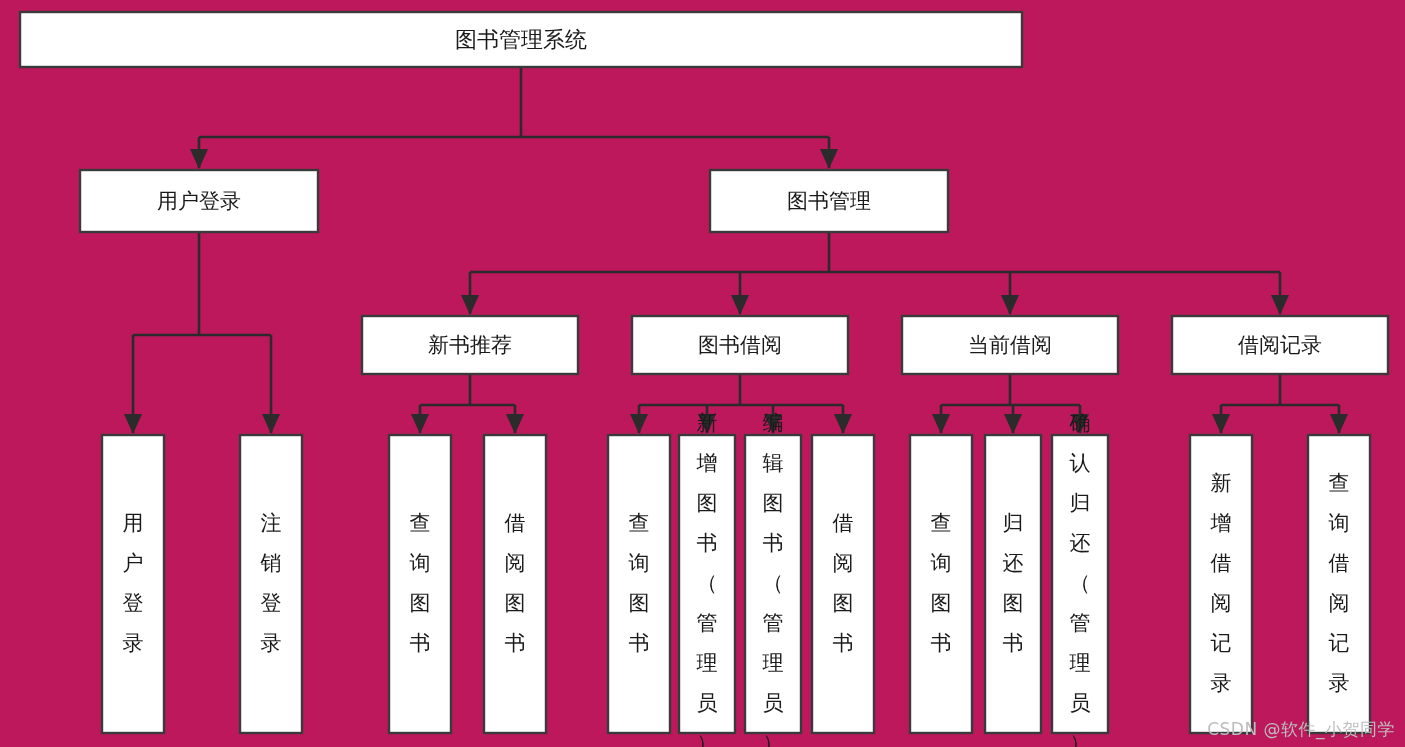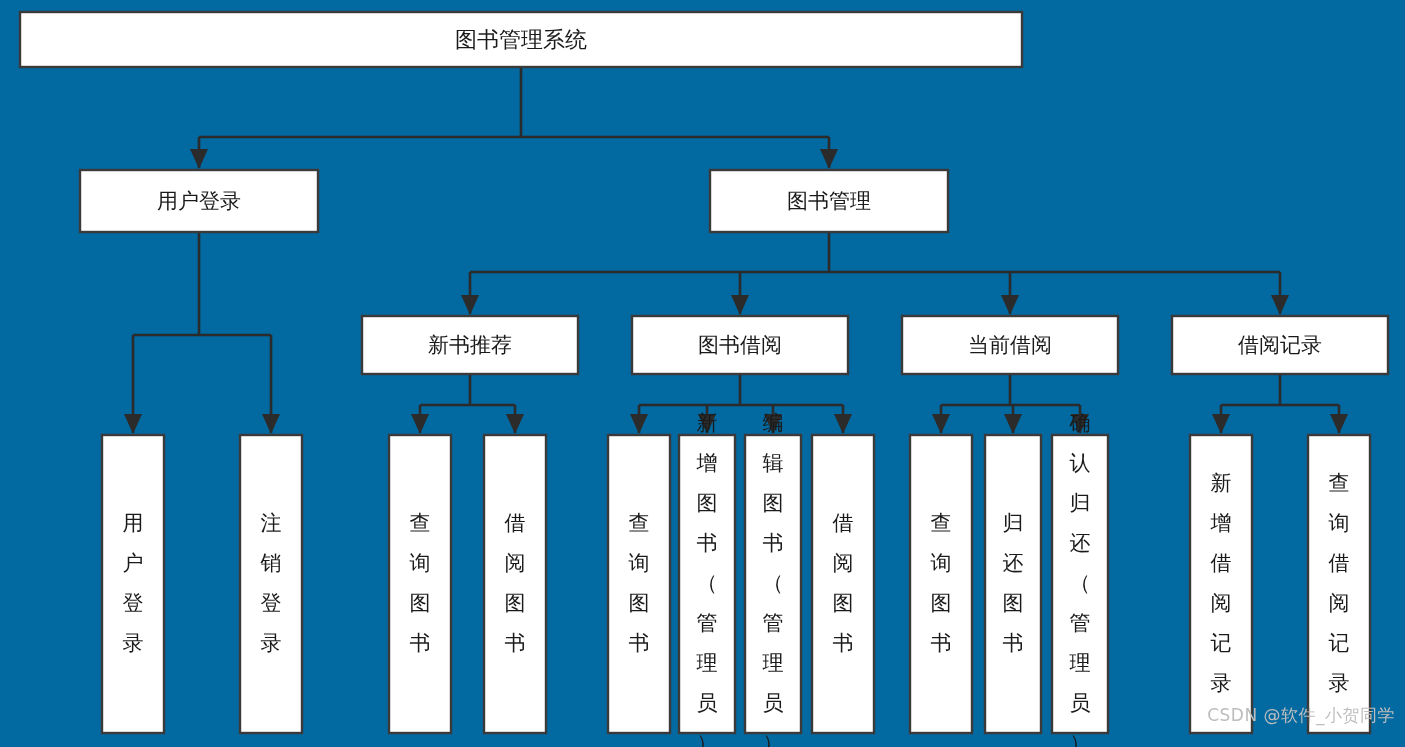--- a/index.html
+++ b/index.html
@@ -11,21 +11,21 @@
   body {
     width: 1405px;
     height: 747px;
     overflow: hidden;
     font-family: "DejaVu Sans", "Liberation Sans", sans-serif;
   }
   #diagram-root {
     position: relative;
     width: 1405px;
     height: 747px;
-    background: #0369a1;
+    background: #be185d;
   }
   svg.diagram-canvas {
     position: absolute;
     left: 0;
     top: 0;
     width: 1405px;
     height: 747px;
     display: block;
   }
   .node-box {
@@ -61,21 +61,21 @@
   .leaf-label-v {
     font-family: "DejaVu Sans", "Liberation Sans", sans-serif;
     fill: #1a1a1a;
     font-size: 21px;
     text-anchor: middle;
     dominant-baseline: middle;
   }
   .watermark {
     position: absolute;
     right: 10px;
-    bottom: 20px;
+    bottom: 6px;
     font-family: "DejaVu Sans", "Liberation Sans", sans-serif;
     font-size: 17px;
     color: #bdbdbd;
     letter-spacing: 0.5px;
     white-space: nowrap;
     user-select: none;
   }
 </style>
 </head>
 <body>

